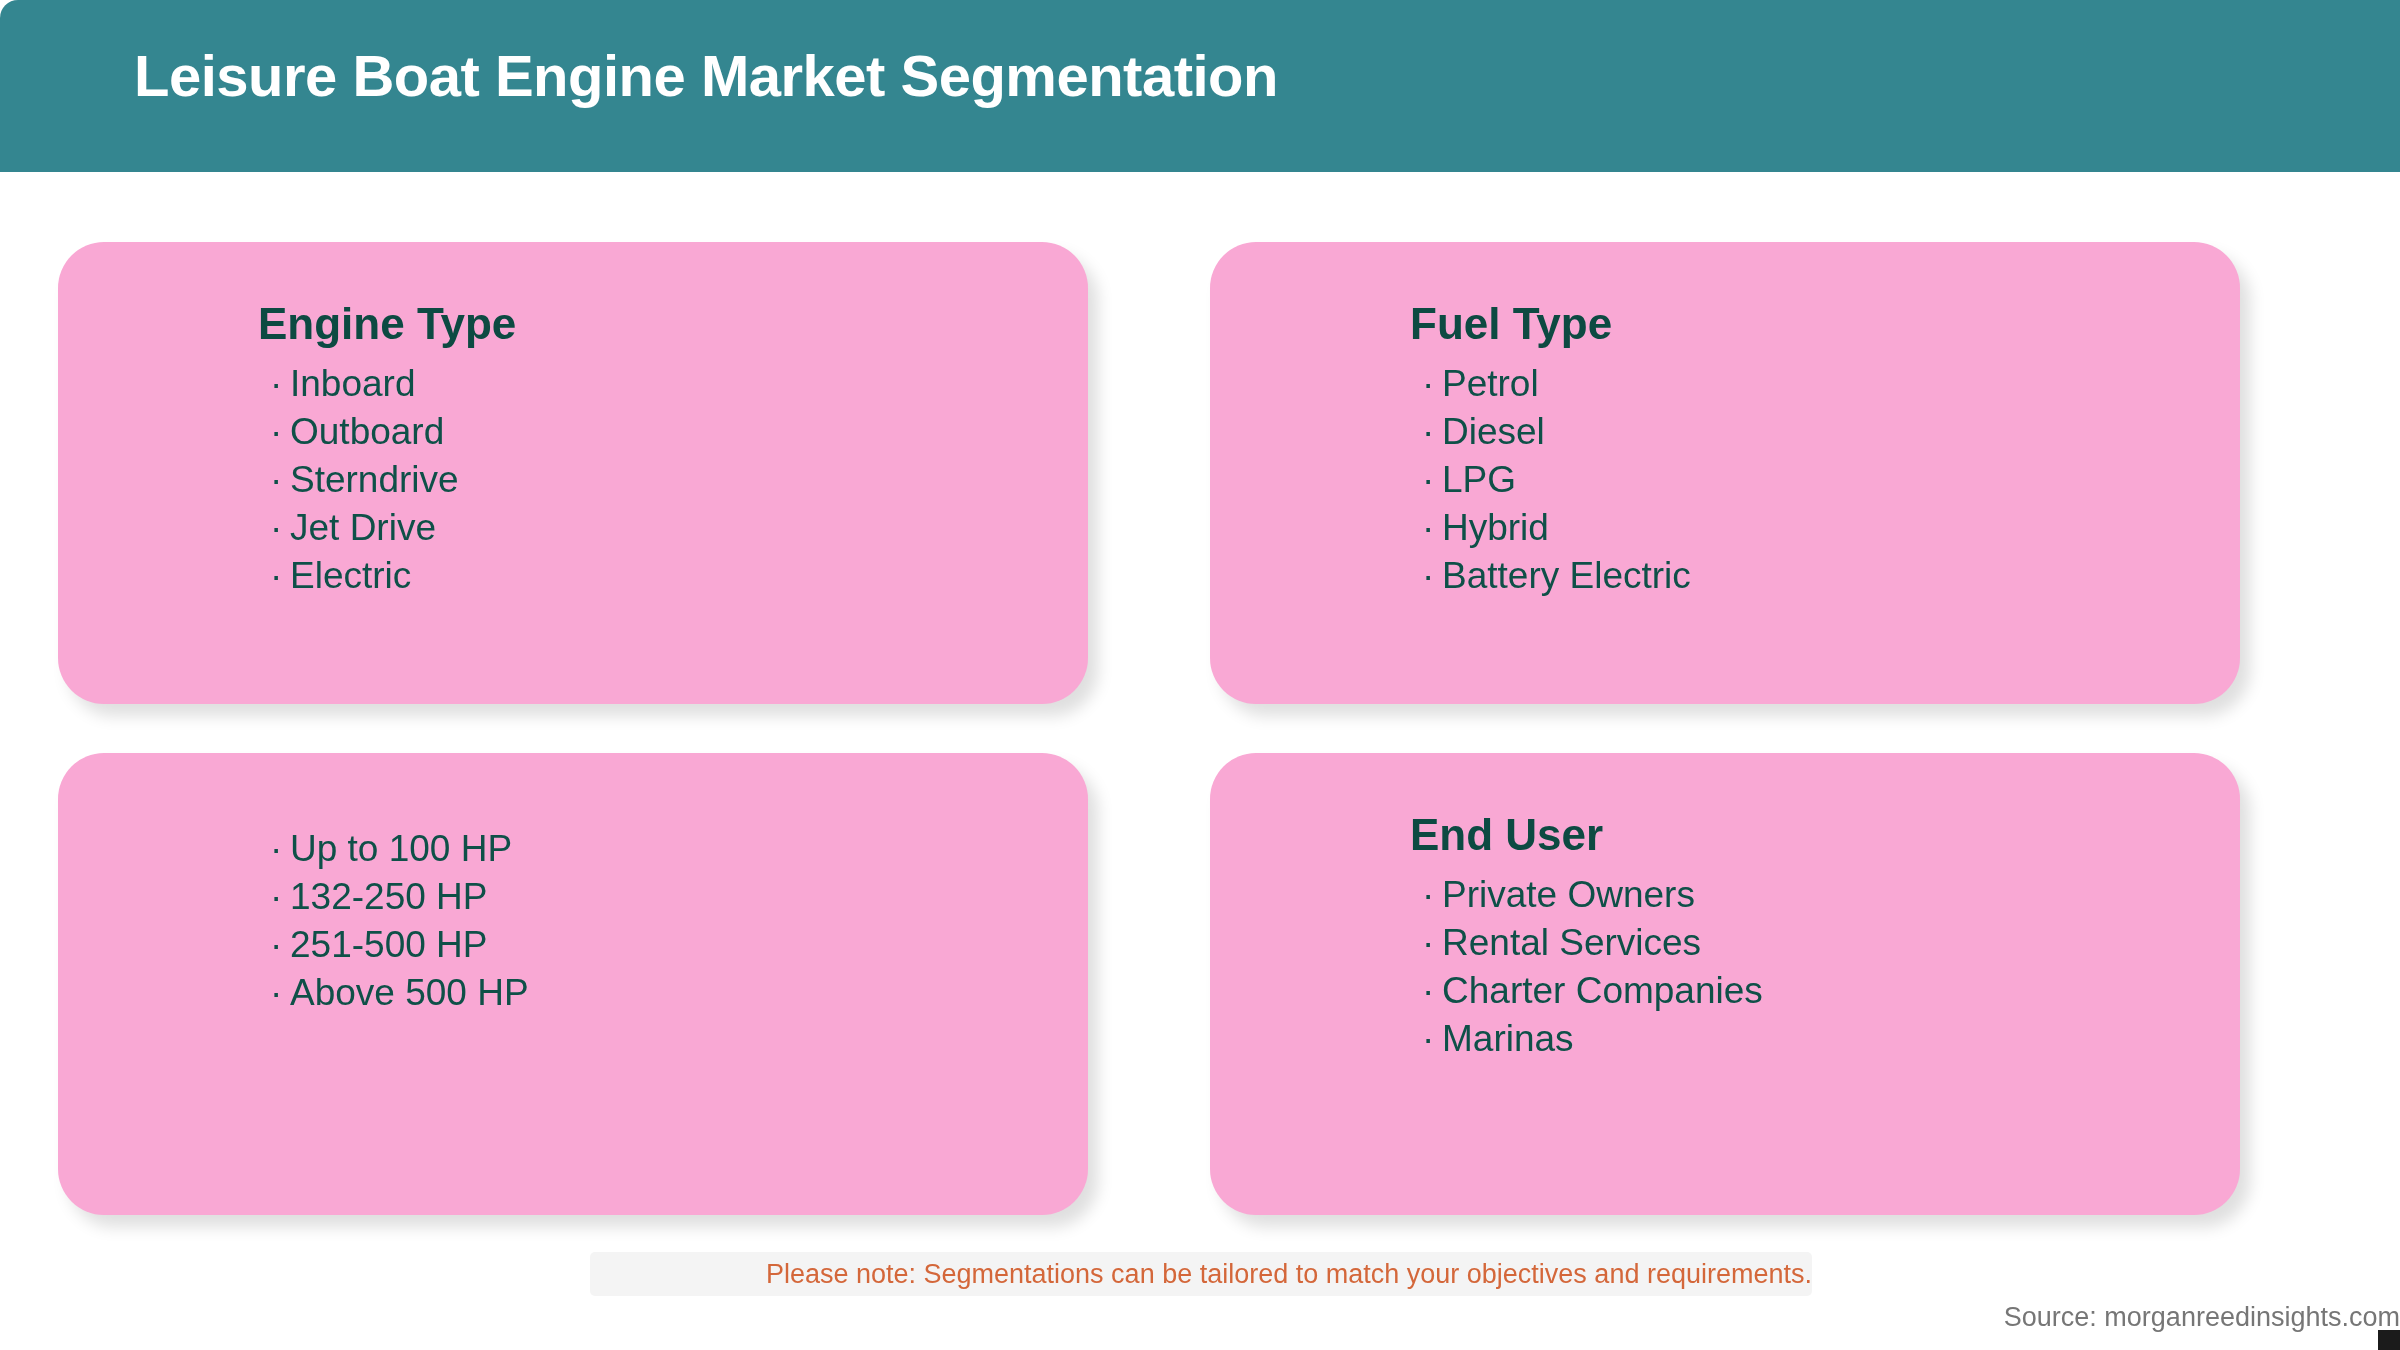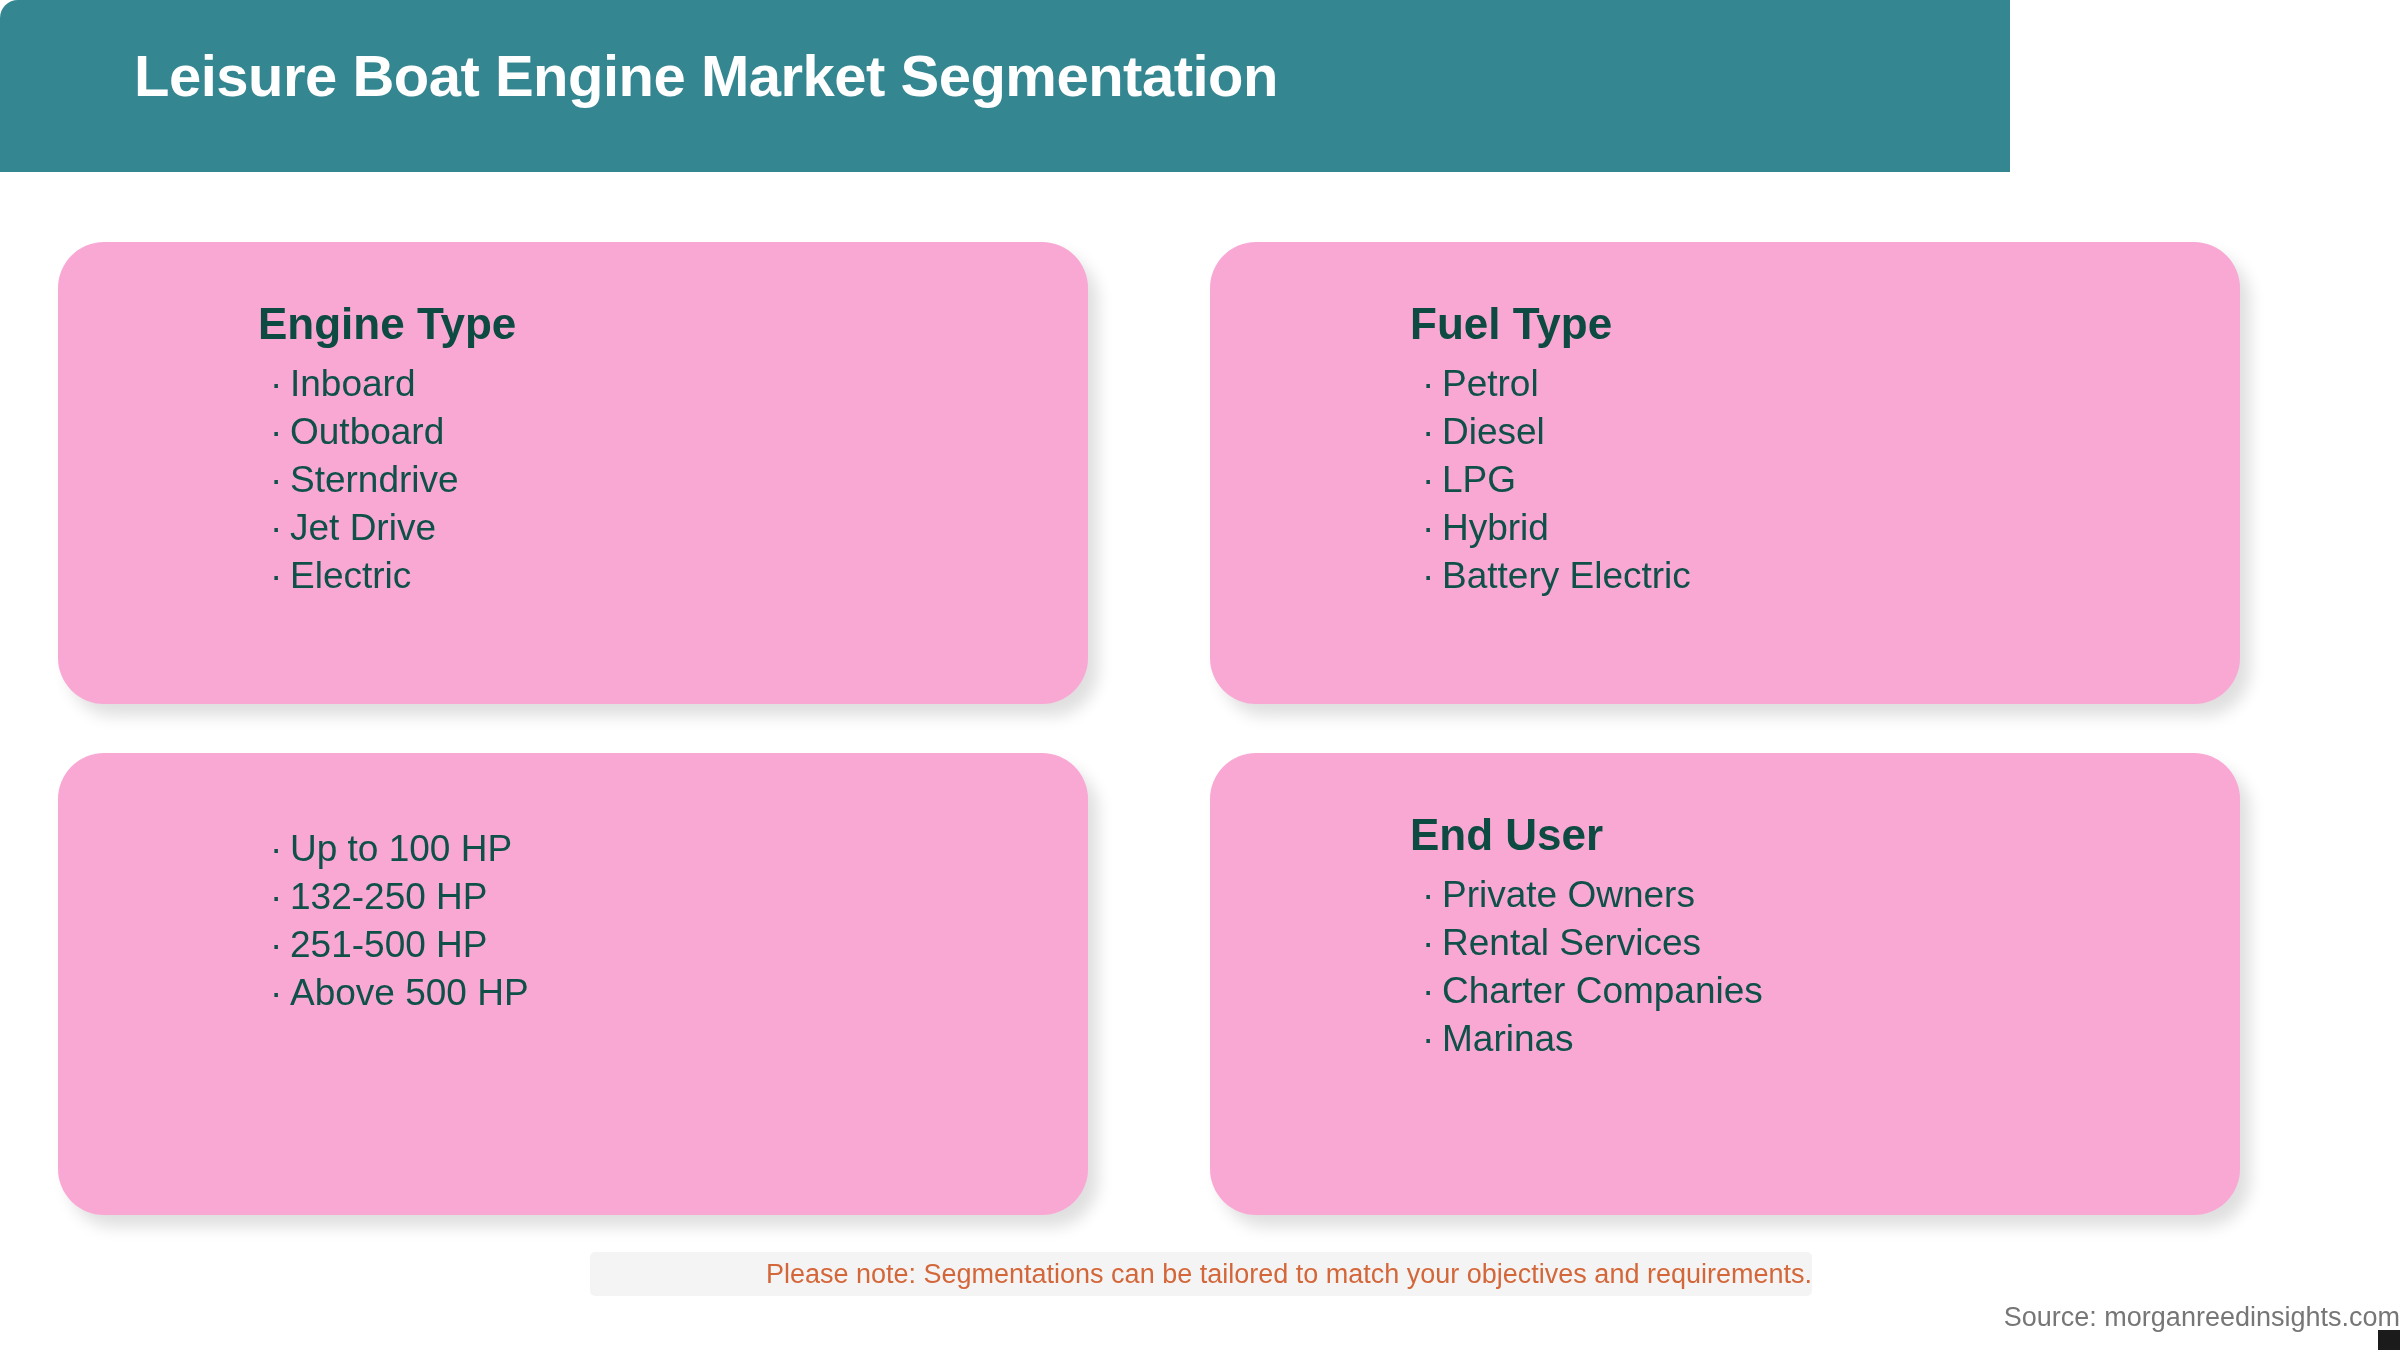--- a/index.html
+++ b/index.html
@@ -20,21 +20,21 @@
     inset: 0;
     background: #ffffff;
     overflow: hidden;
   }
 
   
   #header-band {
     position: absolute;
     left: 0;
     top: 0;
-    width: 2010px;
+    width: 2400px;
     height: 172px;
     background: #348690;
     border-top-left-radius: 18px;
     box-sizing: border-box;
     padding-left: 12px;
   }
   #header-title {
     position: absolute;
     left: 134px;
     top: 42px;

